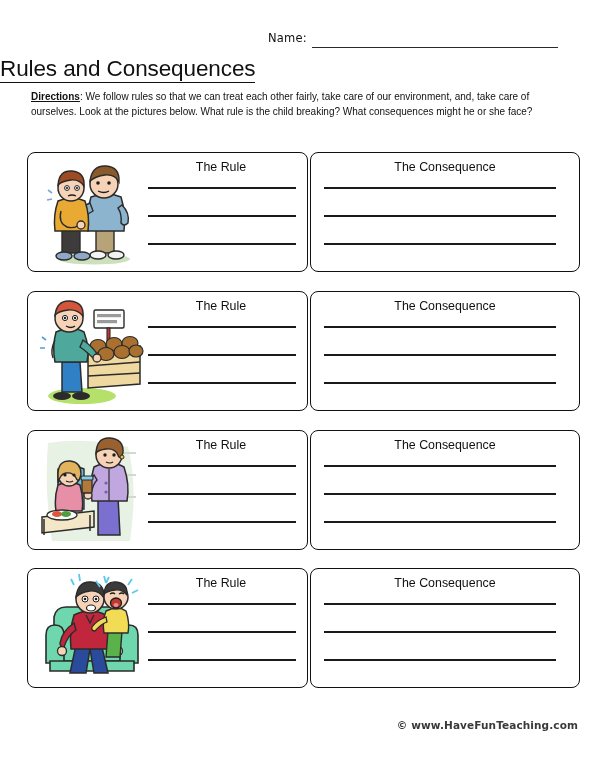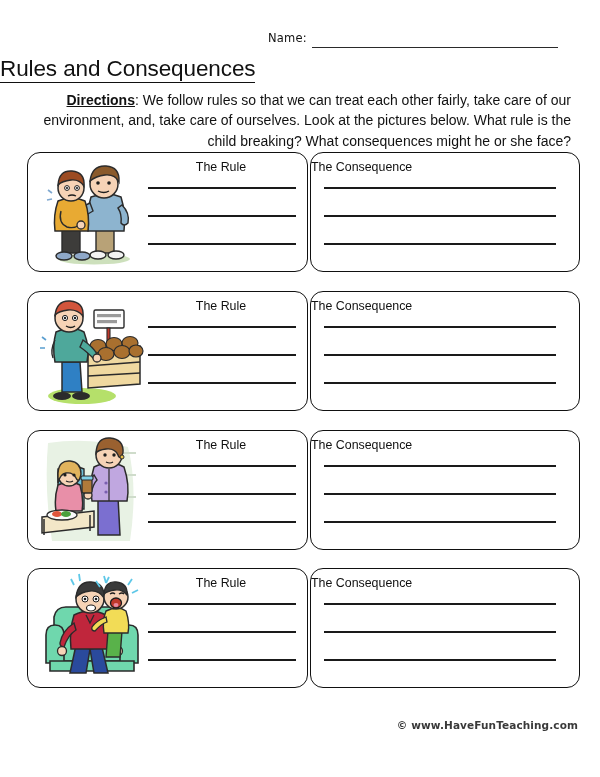--- a/index.html
+++ b/index.html
@@ -56,23 +56,23 @@
     border-bottom: 1.6px solid #111;
     padding-bottom: 1px;
   }
 
   
   #directions {
     position: absolute;
     left: 31px;
     top: 90px;
     width: 540px;
-    font-size: 14px;
+    font-size: 10px;
     line-height: 1.45;
-    text-align: right;
+    text-align: left;
   }
   #directions-label {
     font-weight: bold;
     text-decoration: underline;
   }
 
   
   #rows {
     position: absolute;
     left: 0;
@@ -85,31 +85,32 @@
     left: 0;
     width: 600px;
     height: 120px;
   }
   .box {
     position: absolute;
     top: 0;
     height: 120px;
     box-sizing: border-box;
     border: 1.9px solid #111111;
-    border-radius: 13px;
+    border-radius: 8px;
     background: #ffffff;
   }
   .box-left  { left: 27px;  width: 281px; }
   .box-right { left: 310px; width: 270px; }
 
   .box-label {
     position: absolute;
     top: 7px;
     left: 0;
     width: 100%;
+    text-align: center;
     font-size: 12.4px;
     line-height: 1.2;
     color: #111;
   }
   .box-left .box-label {
     left: auto;
     right: 6px;
     width: 160px;
     text-align: center;
   }

